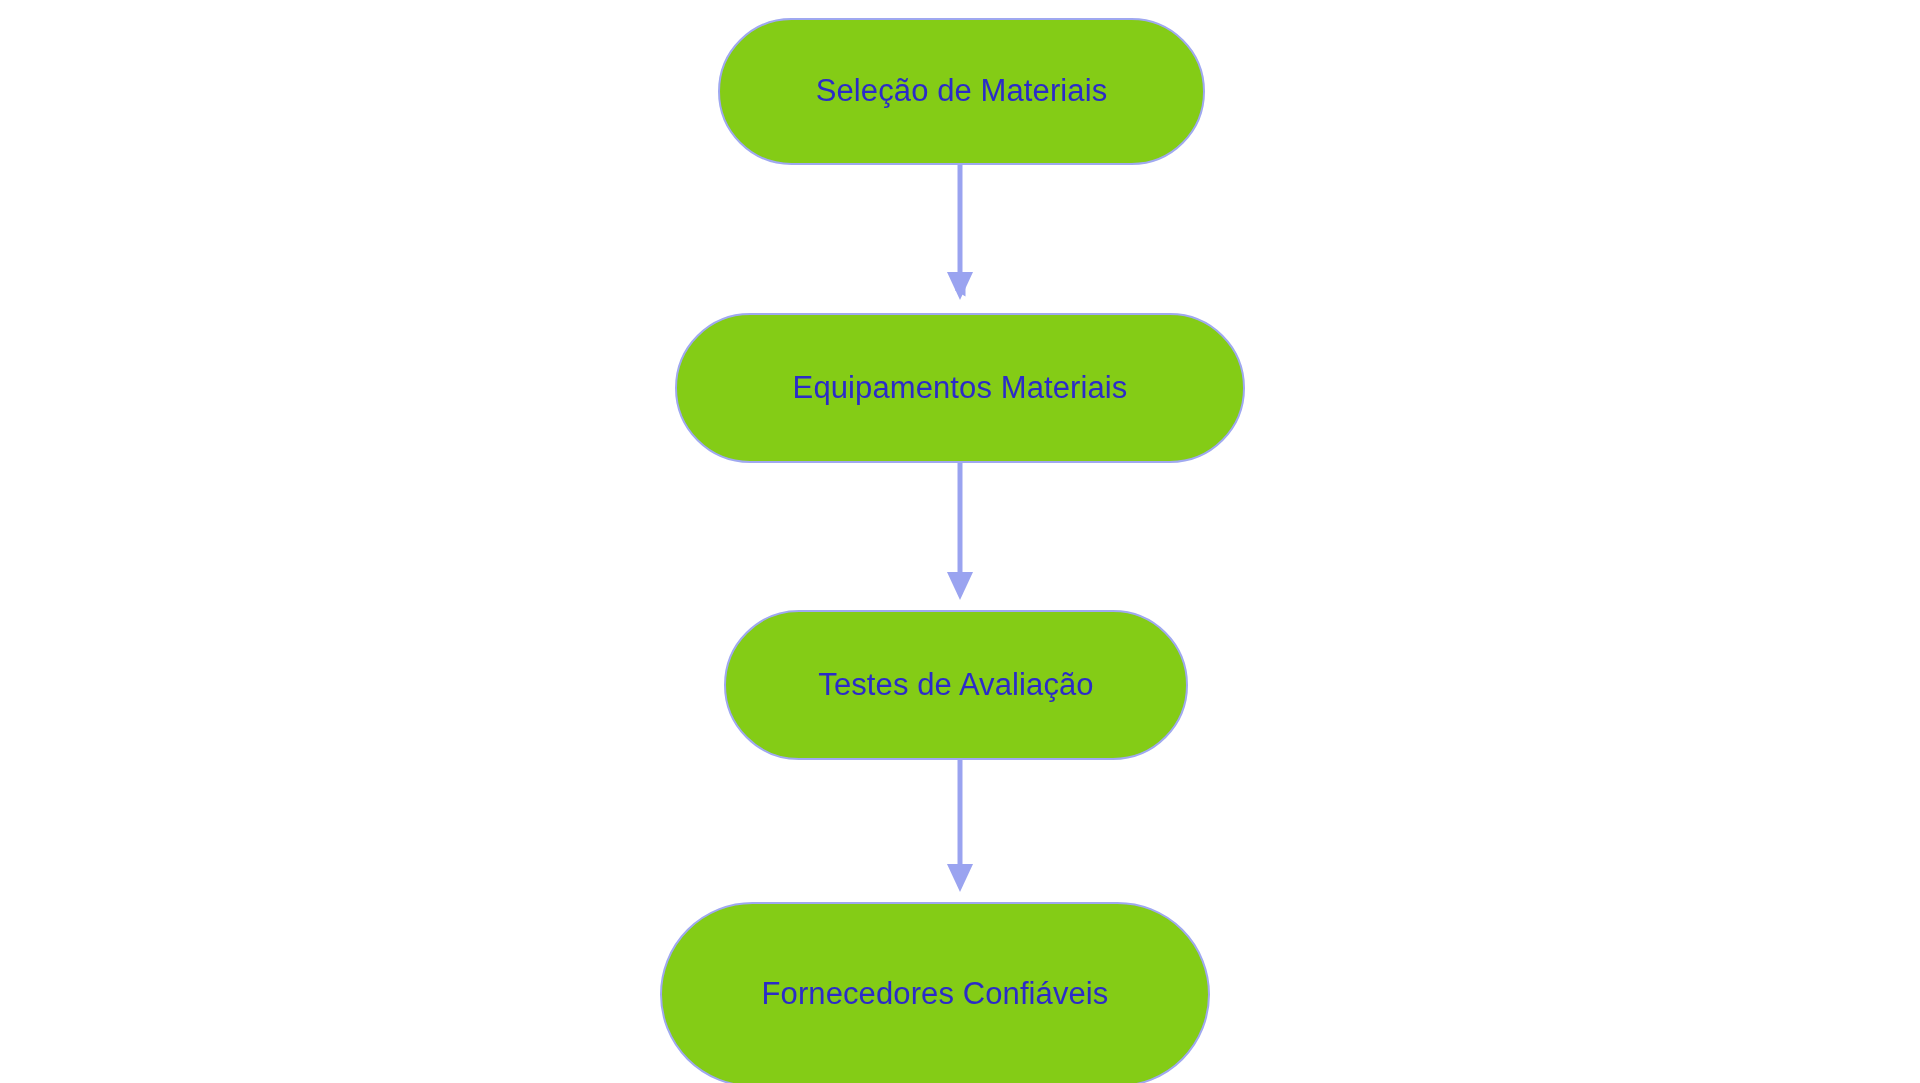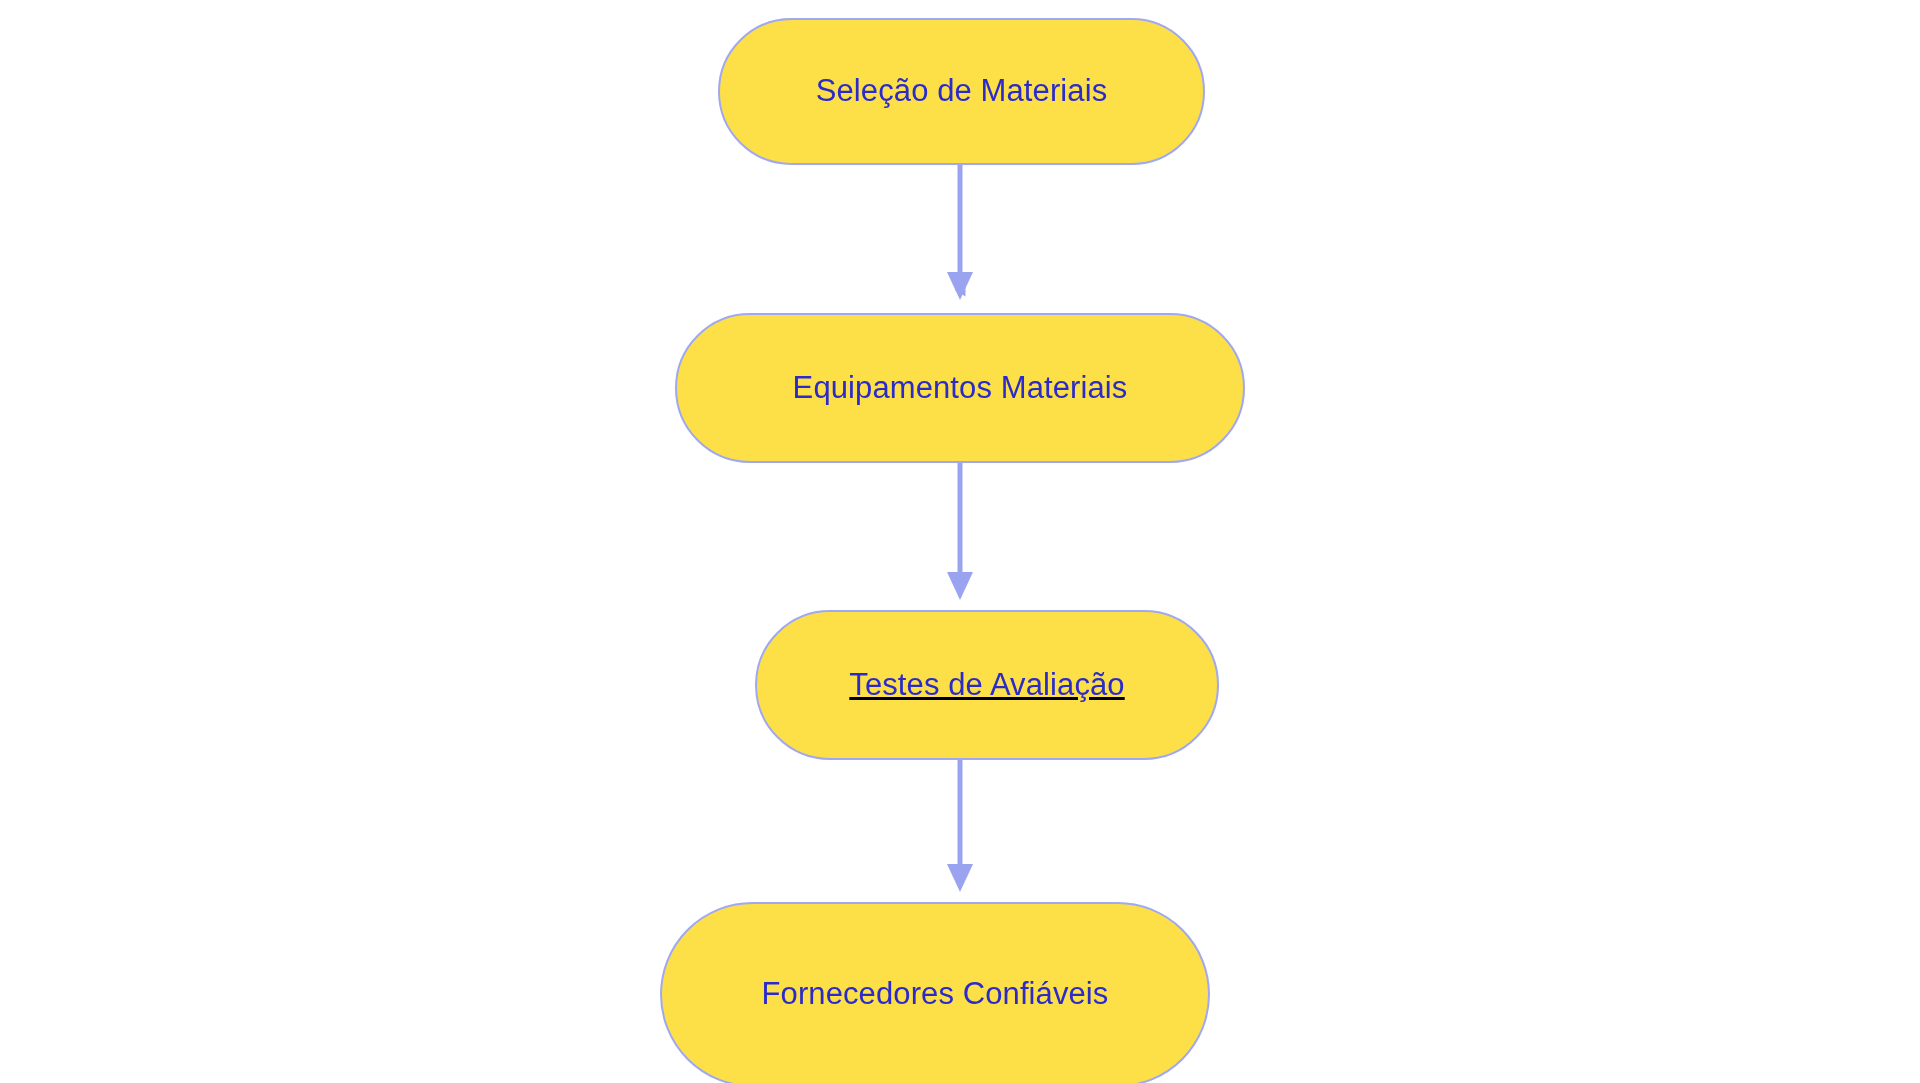--- a/index.html
+++ b/index.html
@@ -32,40 +32,40 @@
     z-index: 1;
   }
 
   
   .node {
     position: absolute;
     box-sizing: border-box;
     display: flex;
     align-items: center;
     justify-content: center;
-    background: #fde047;
+    background: #84cc16;
     border: 2px solid #9fa8f0;
     border-radius: 999px;
     z-index: 2;
   }
   .node-label {
     color: #2b2bc9;
     font-family: "Liberation Sans", sans-serif;
     font-size: 31px;
     font-weight: 400;
     letter-spacing: 0.1px;
     line-height: 1.1;
     white-space: nowrap;
     text-align: center;
   }
 
   
   .node-n1 { left: 718px;  top: 18px;   width: 487px; height: 147px; }
   .node-n2 { left: 675px;  top: 313px;  width: 570px; height: 150px; }
-  .node-n3 { left: 755px;  top: 610px;  width: 464px; height: 150px; text-decoration: underline; }
+  .node-n3 { left: 724px;  top: 610px;  width: 464px; height: 150px; }
   .node-n4 { left: 660px;  top: 902px;  width: 550px; height: 185px; }
 </style>
 </head>
 <body>
 
 <div class="diagram-canvas">
 
   <svg class="connector-layer" width="1920" height="1083" viewBox="0 0 1920 1083" xmlns="http://www.w3.org/2000/svg">
     <defs>
       <marker id="arrowhead" markerWidth="13" markerHeight="11" refX="0.5" refY="5.5" orient="auto" markerUnits="userSpaceOnUse">

